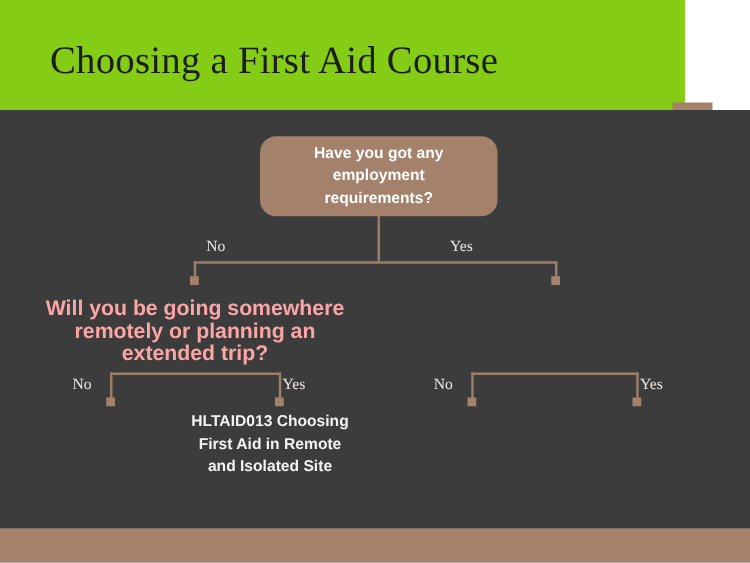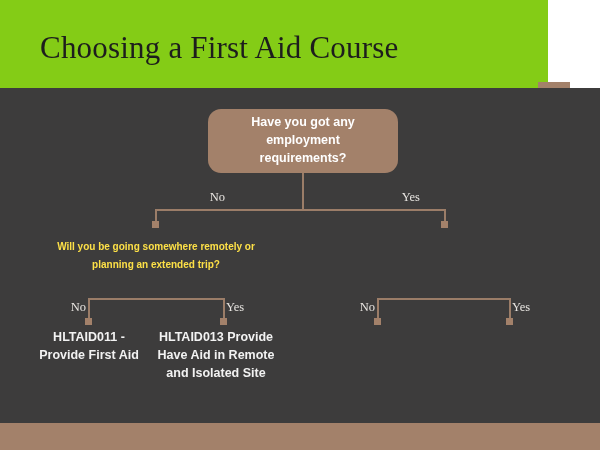--- a/index.html
+++ b/index.html
@@ -40,32 +40,32 @@
   
   .node-box{
     position:absolute;
     background:#a3816a;border-radius:13px;
     color:#ffffff;font-weight:bold;font-size:12.5px;line-height:18px;
     text-align:center;
     display:flex;align-items:flex-end;justify-content:center;
     padding:6px 24px;box-sizing:border-box;
   }
   .qtext{
-    position:absolute;color:#fde047;
-    font-weight:bold;font-size:10px;line-height:18px;text-align:center;
+    position:absolute;color:#fca5a5;
+    font-weight:bold;font-size:17px;line-height:18px;text-align:center;
   }
   .leaf{
     position:absolute;color:#f2f2f2;
     font-weight:bold;font-size:12.5px;line-height:18px;text-align:center;
   }
   .edge-label{
     position:absolute;
     font-family:"Liberation Serif", serif;
     font-size:12.5px;color:#e9e6e2;
-    text-align:right;white-space:nowrap;
+    text-align:left;white-space:nowrap;
   }
   .vline{position:absolute;background:#9b7d68;width:1.5px;}
   .hline{position:absolute;background:#9b7d68;height:1.5px;}
   .cap{position:absolute;background:#a3816a;width:7px;height:7px;}
 </style>
 </head>
 <body>
 
 <div class="slide">
 
@@ -94,22 +94,21 @@
 
     <div class="hline" style="left:88px;top:210px;width:136px;"></div>
     <div class="vline" style="left:88px;top:210px;height:21px;"></div>
     <div class="vline" style="left:223px;top:210px;height:21px;"></div>
     <div class="cap" style="left:85px;top:230px;"></div>
     <div class="cap" style="left:220px;top:230px;"></div>
 
     <div class="edge-label" style="left:58px;top:212px;width:28px;">No</div>
     <div class="edge-label" style="left:226px;top:212px;width:28px;text-align:left;">Yes</div>
 
-    <div class="leaf" style="left:34px;top:240px;width:110px;">HLTAID011 - Provide First Aid</div>
-    <div class="leaf" style="left:152px;top:240px;width:128px;">HLTAID013 Provide Have Aid in Remote and Isolated Site</div>
+    <div class="leaf" style="left:152px;top:240px;width:128px;">HLTAID013 Choosing First Aid in Remote and Isolated Site</div>
 
 
     <div class="hline" style="left:377px;top:210px;width:133px;"></div>
     <div class="vline" style="left:377px;top:210px;height:21px;"></div>
     <div class="vline" style="left:509px;top:210px;height:21px;"></div>
     <div class="cap" style="left:374px;top:230px;"></div>
     <div class="cap" style="left:506px;top:230px;"></div>
 
     <div class="edge-label" style="left:347px;top:212px;width:28px;">No</div>
     <div class="edge-label" style="left:512px;top:212px;width:28px;text-align:left;">Yes</div>

